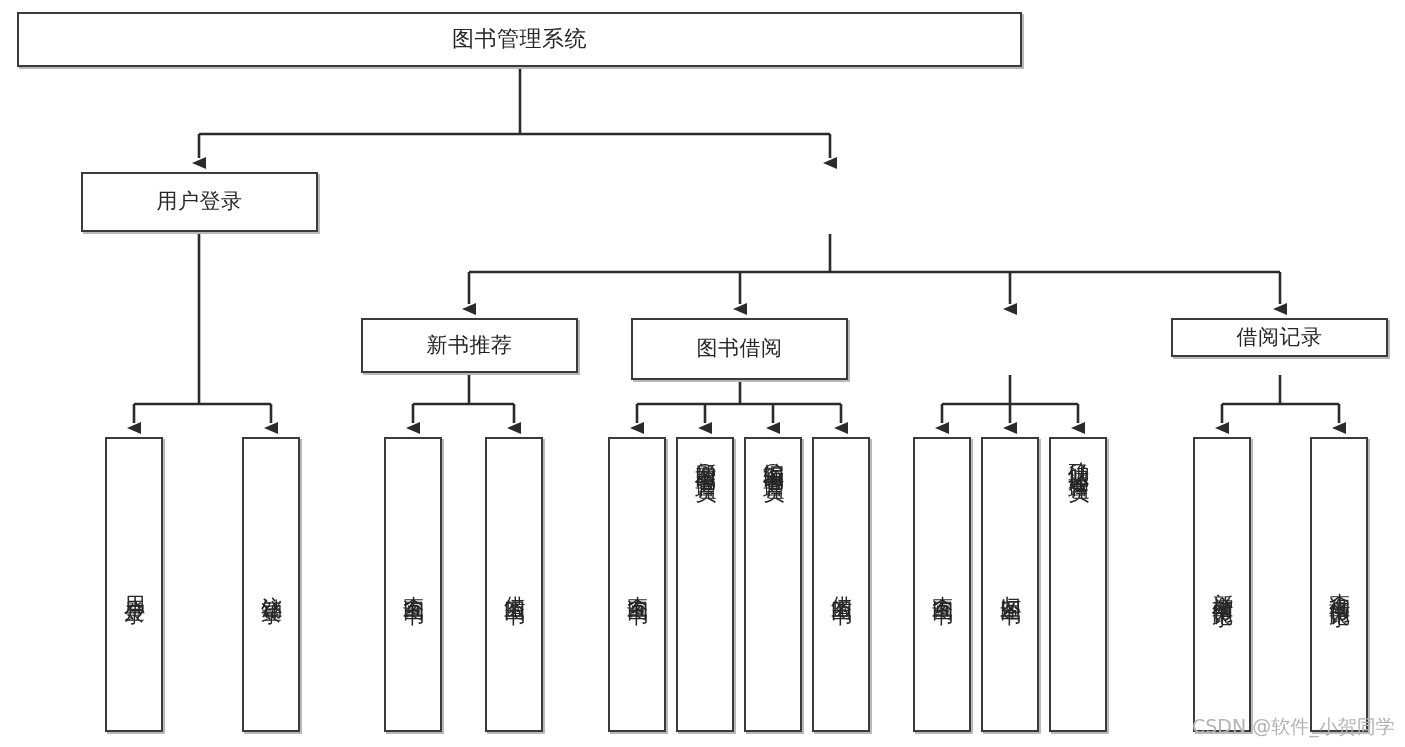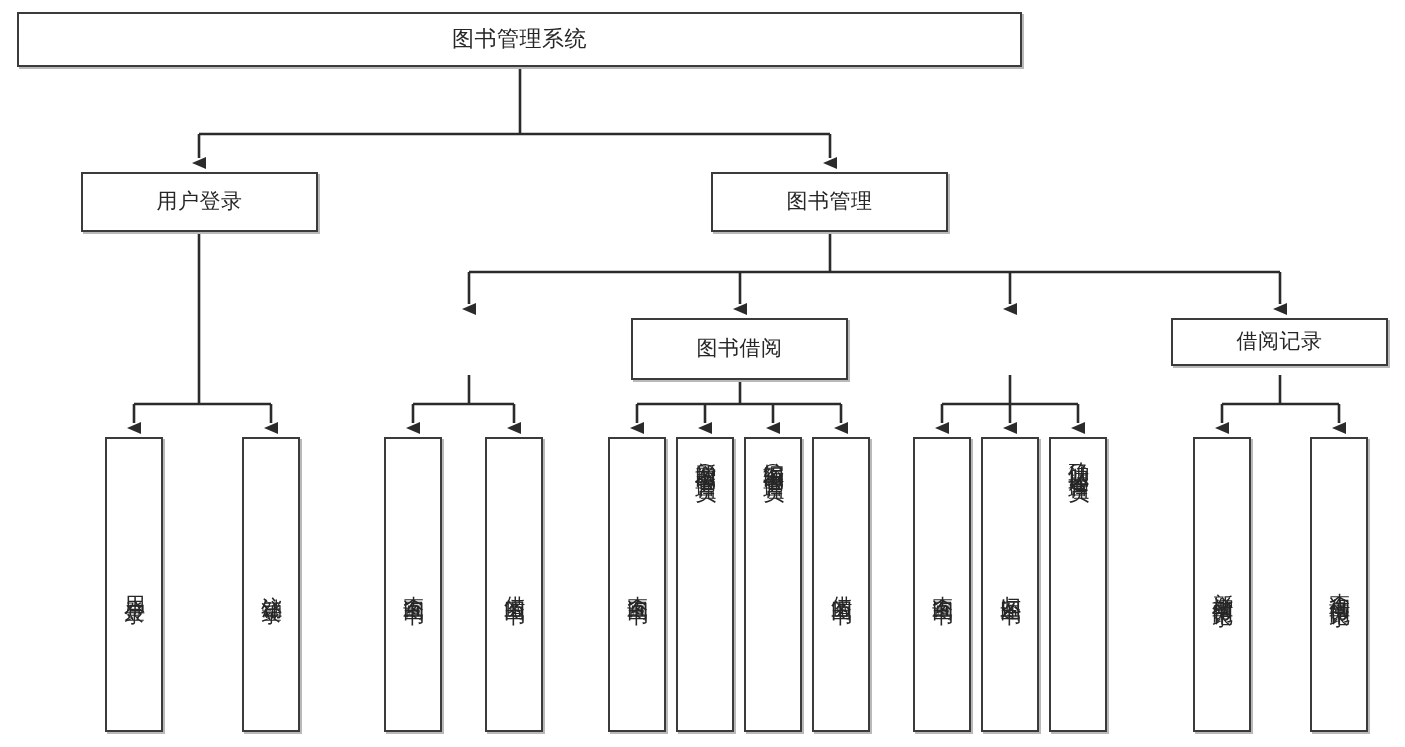--- a/index.html
+++ b/index.html
@@ -131,31 +131,31 @@
   </svg>
 
   <div class="node root" style="left:17px; top:12px; width:1005px; height:55px;">
     <span class="lbl">图书管理系统</span>
   </div>
 
   <div class="node" style="left:81px; top:172px; width:237px; height:60px;">
     <span class="lbl">用户登录</span>
   </div>
 
-  <div class="node" style="left:711px; top:172px; width:237px; height:60px;">
-    <span class="lbl">图书管理</span>
-  </div>
-
+
+  <div class="node" style="left:361px; top:318px; width:217px; height:55px;">
+    <span class="lbl">新书推荐</span>
+  </div>
 
   <div class="node" style="left:631px; top:318px; width:217px; height:62px;">
     <span class="lbl">图书借阅</span>
   </div>
 
 
-  <div class="node" style="left:1171px; top:318px; width:217px; height:48px;">
+  <div class="node" style="left:1171px; top:318px; width:217px; height:39px;">
     <span class="lbl">借阅记录</span>
   </div>
 
   <div class="node vert mid" style="left:105px; top:437px; width:58px; height:295px;">
     <span class="lbl">用户登录</span>
   </div>
 
   <div class="node vert mid" style="left:242px; top:437px; width:58px; height:295px;">
     <span class="lbl">注销登录</span>
   </div>
@@ -197,14 +197,15 @@
   </div>
 
   <div class="node vert mid" style="left:1193px; top:437px; width:58px; height:295px;">
     <span class="lbl">新增借阅记录</span>
   </div>
 
   <div class="node vert mid" style="left:1310px; top:437px; width:58px; height:295px;">
     <span class="lbl">查询借阅记录</span>
   </div>
 
+  <div class="watermark" style="left:1192px; top:714px;">CSDN @软件_小贺同学</div>
 
 </div>
 
 </body></html>

